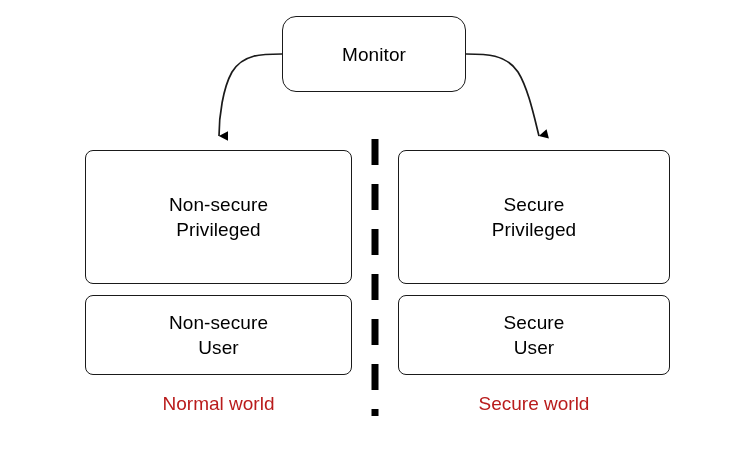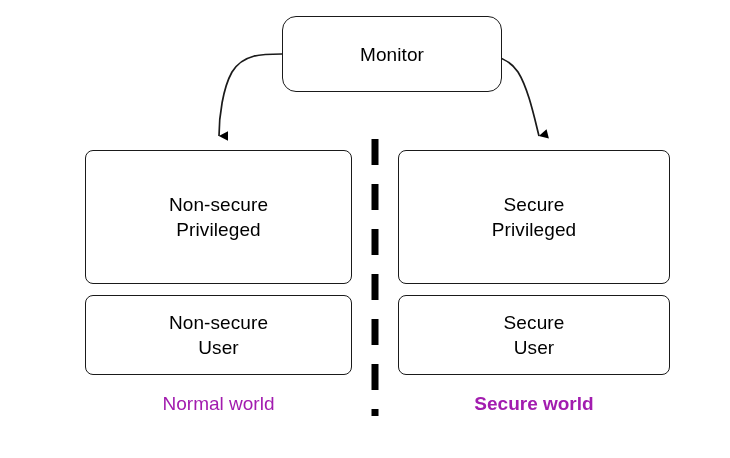--- a/index.html
+++ b/index.html
@@ -40,21 +40,21 @@
     font-family: "Liberation Sans", sans-serif;
     font-size: 19px;
     line-height: 25px;
     color: #000000;
     white-space: pre-line;
     letter-spacing: 0.1px;
   }
   #monitor-box {
     left: 282px;
     top: 16px;
-    width: 220px;
+    width: 184px;
     height: 76px;
     border-radius: 14px;
     text-align: right;
   }
   #ns-privileged-box {
     left: 85px;
     top: 150px;
     width: 267px;
     height: 134px;
   }
@@ -73,34 +73,33 @@
   #s-user-box {
     left: 398px;
     top: 295px;
     width: 272px;
     height: 80px;
   }
   .world-label {
     position: absolute;
     font-family: "Liberation Sans", sans-serif;
     font-size: 19px;
-    color: #a21caf;
+    color: #b91c1c;
     text-align: center;
     white-space: nowrap;
   }
   #normal-world-label {
     left: 85px;
     top: 393px;
     width: 267px;
   }
   #secure-world-label {
     left: 398px;
     top: 393px;
     width: 272px;
-    font-weight: bold;
   }
 </style>
 </head>
 <body>
 
 <div id="diagram-root">
 
   <svg class="svg-layer" viewBox="0 0 730 458" xmlns="http://www.w3.org/2000/svg">
     <defs>
       <marker id="arrowhead-down" markerWidth="12" markerHeight="12" refX="5.2" refY="9.6" orient="auto" markerUnits="userSpaceOnUse">

